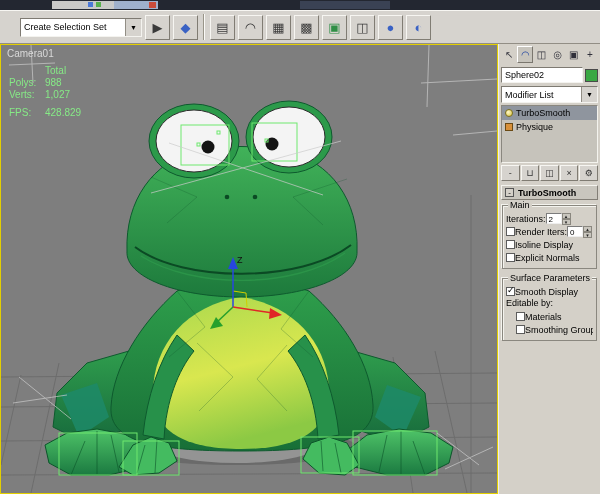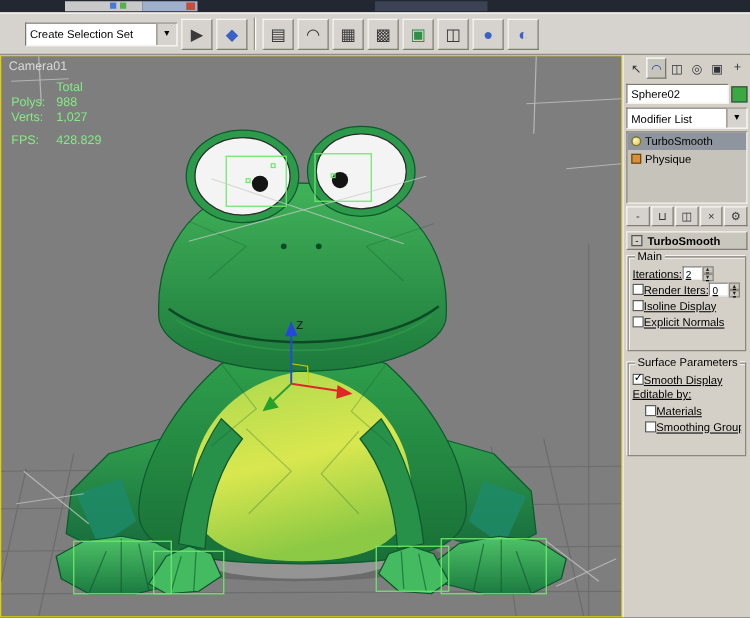--- a/index.html
+++ b/index.html
@@ -56,21 +56,21 @@
   .stack{background:#c6c3bb;border:1px solid;border-color:#8a877f #f4f3ee #f4f3ee #8a877f;height:58px;margin-bottom:2px;overflow:hidden;}
   .srow{display:flex;align-items:center;height:14px;padding:0 3px;gap:3px;font-size:9px;white-space:nowrap;}
   .srow.sel{background:#8f959e;}
   .bulb{width:8px;height:8px;border-radius:50%;background:radial-gradient(circle at 35% 35%,#fff8c8,#d8c23a);border:1px solid #7c6f1d;flex:none;}
   .modicon{width:8px;height:8px;background:#d8903a;border:1px solid #6b4a14;flex:none;}
   .polyicon{width:8px;height:8px;background:#b9b9b9;border:1px solid #5a5a5a;flex:none;}
   .sbtns{display:flex;gap:1px;height:16px;margin-bottom:4px;}
   .sbtn{flex:1;background:#d6d3ce;border:1px solid;border-color:#f7f6f2 #807c73 #807c73 #f7f6f2;font-size:9px;display:flex;align-items:center;justify-content:center;color:#333;}
   .rhdr{height:15px;background:#c9c6be;border:1px solid;border-color:#f4f3ee #82randomc;border-color:#f4f3ee #827e76 #827e76 #f4f3ee;display:flex;align-items:center;gap:4px;padding:0 3px;font-weight:bold;font-size:9px;margin-bottom:5px;}
   .minus{width:9px;height:9px;border:1px solid #555;background:#d4d0c8;font-size:8px;line-height:7px;text-align:center;font-weight:normal;}
-  .grp{position:relative;border:1px solid #8a877f;box-shadow:1px 1px 0 #f4f3ee inset,-1px -1px 0 #f4f3ee;margin:0 1px 9px;padding:6px 3px 16px;text-decoration:underline;}
+  .grp{position:relative;border:1px solid #8a877f;box-shadow:1px 1px 0 #f4f3ee inset,-1px -1px 0 #f4f3ee;margin:0 1px 9px;padding:6px 3px 4px;}
   .legend{position:absolute;top:-6px;left:5px;background:#d4d0c8;padding:0 2px;font-size:9px;}
   .crow{display:flex;align-items:center;gap:0;height:13px;font-size:9px;white-space:nowrap;}
   .crow.indent{padding-left:10px;}
   .lbl{overflow:hidden;}
   .lbl-row{font-size:9px;height:12px;}
   .sval{background:#fff;border:1px solid;border-color:#7c7c7c #eee #eee #7c7c7c;width:16px;height:11px;font-size:8px;padding:1px 0 0 2px;flex:none;}
   .sarrs{display:flex;flex-direction:column;width:9px;flex:none;}
   .sarrs span{height:6px;font-size:5px;line-height:5px;background:#c9c6be;border:1px solid #8a877f;text-align:center;color:#222;}
   .cb{width:9px;height:9px;background:#fff;border:1px solid #5c5c5c;flex:none;position:relative;}
   .cb span{position:absolute;left:0;top:-3px;font-size:9px;color:#000;}

